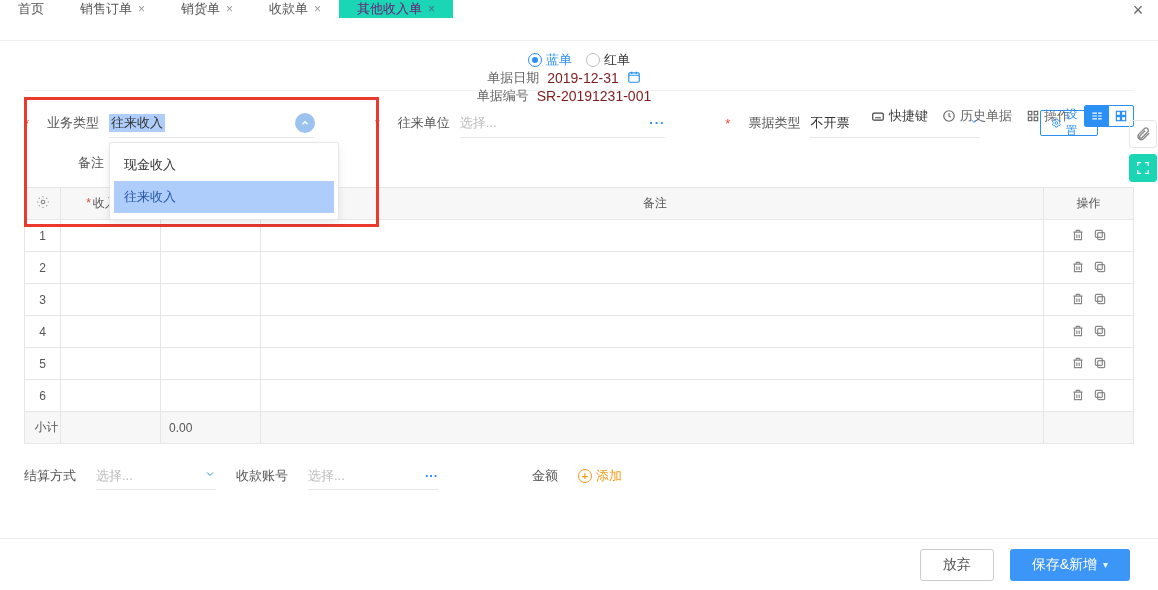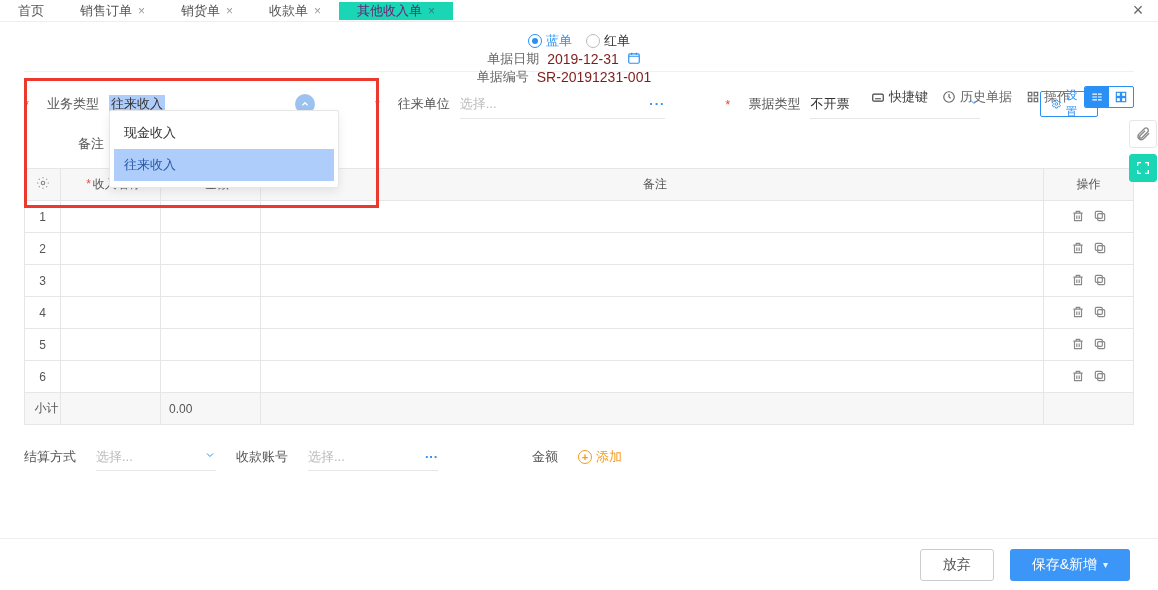--- a/index.html
+++ b/index.html
@@ -1,20 +1,20 @@
 <!DOCTYPE html>
 <html><head>
 <meta charset="utf-8">
 <style>
   * { box-sizing: border-box; margin: 0; padding: 0; font-family: -apple-system, "Helvetica Neue", Arial, sans-serif; }
   body { font-size: 13px; color: #333; background: #fff; overflow: hidden; }
   .root { width: 1158px; height: 590px; position: relative; display: flex; flex-direction: column; }
 
   
-  .tab-bar { height: 22px; display: flex; align-items: center; border-bottom: 1px solid #eee; }
+  .tab-bar { height: 41px; display: flex; align-items: flex-start; border-bottom: 1px solid #eee; }
   .tab { padding: 0 18px; display: flex; align-items: center; gap: 6px; cursor: pointer; font-size: 13px; color: #555; }
   .tab.active { background: #1ad6b4; color: #701a75; }
   .tab-close { font-size: 12px; opacity: .6; }
   .tab-bar-close { margin-left: auto; width: 40px; display:flex; align-items:center; justify-content:center; font-size:18px; color:#666; cursor:pointer;}
 
   
   .header { padding: 10px 24px 0 24px; }
   .header-row1 { display:flex; align-items:center; height: 40px; border-bottom:1px solid #f0f0f0;flex-direction:column;}
   .radios { display:flex; gap:14px; align-items:center; font-size:13px;}
   .radio { display:flex; align-items:center; gap:4px; cursor:pointer;}
@@ -47,21 +47,21 @@
   .fctrl .placeholder { color:#bbb; }
   .fctrl .fvalue { color:#333; }
   .fctrl .selected-text { background:#aecdfb; padding:0 2px;}
   .fctrl .chev { margin-left:auto; color:#2a90f5;}
   .fctrl .dots { margin-left:auto; color:#2a90f5; letter-spacing:1px; font-weight:bold;}
   .circle-up { width:20px; height:20px; border-radius:50%; background:#9cc3ef; display:flex; align-items:center; justify-content:center; margin-left:auto;}
   .circle-up svg { width:10px; height:10px; color:#fff;}
   .settings-btn { margin-left:auto; border:1px solid #2a90f5; color:#2a90f5; border-radius:2px; height:26px; padding:0 10px; display:flex; align-items:center; gap:4px; cursor:pointer; font-size:12px;}
 
   .remark-cluster { position: relative; }
-  .dropdown { position:absolute; top:21px; left:0; width:230px; background:#fff; border:1px solid #e6e6e6; border-radius:2px; box-shadow:0 4px 10px rgba(0,0,0,.08); z-index:60; padding:6px 4px;}
+  .dropdown { position:absolute; top:34px; left:0; width:230px; background:#fff; border:1px solid #e6e6e6; border-radius:2px; box-shadow:0 4px 10px rgba(0,0,0,.08); z-index:60; padding:6px 4px;}
   .dropdown .opt { height:32px; line-height:32px; padding:0 10px; font-size:13px; cursor:pointer;}
   .dropdown .opt.hover { background:#aecdfb; color:#2758a8;}
 
   
   .tbl-wrap { margin: 0 24px; border:0px solid #e6e6e6; }
   .tbl { width:100%; border-collapse:collapse; }
   .tbl th, .tbl td { border:1px solid #e6e6e6; height:32px; font-size:12px; color:#555;}
   .tbl th { background:#f7f7f7; font-weight:normal; }
   .tbl td { background:#fff; }
   .tbl .idx { width:36px; text-align:center;}

